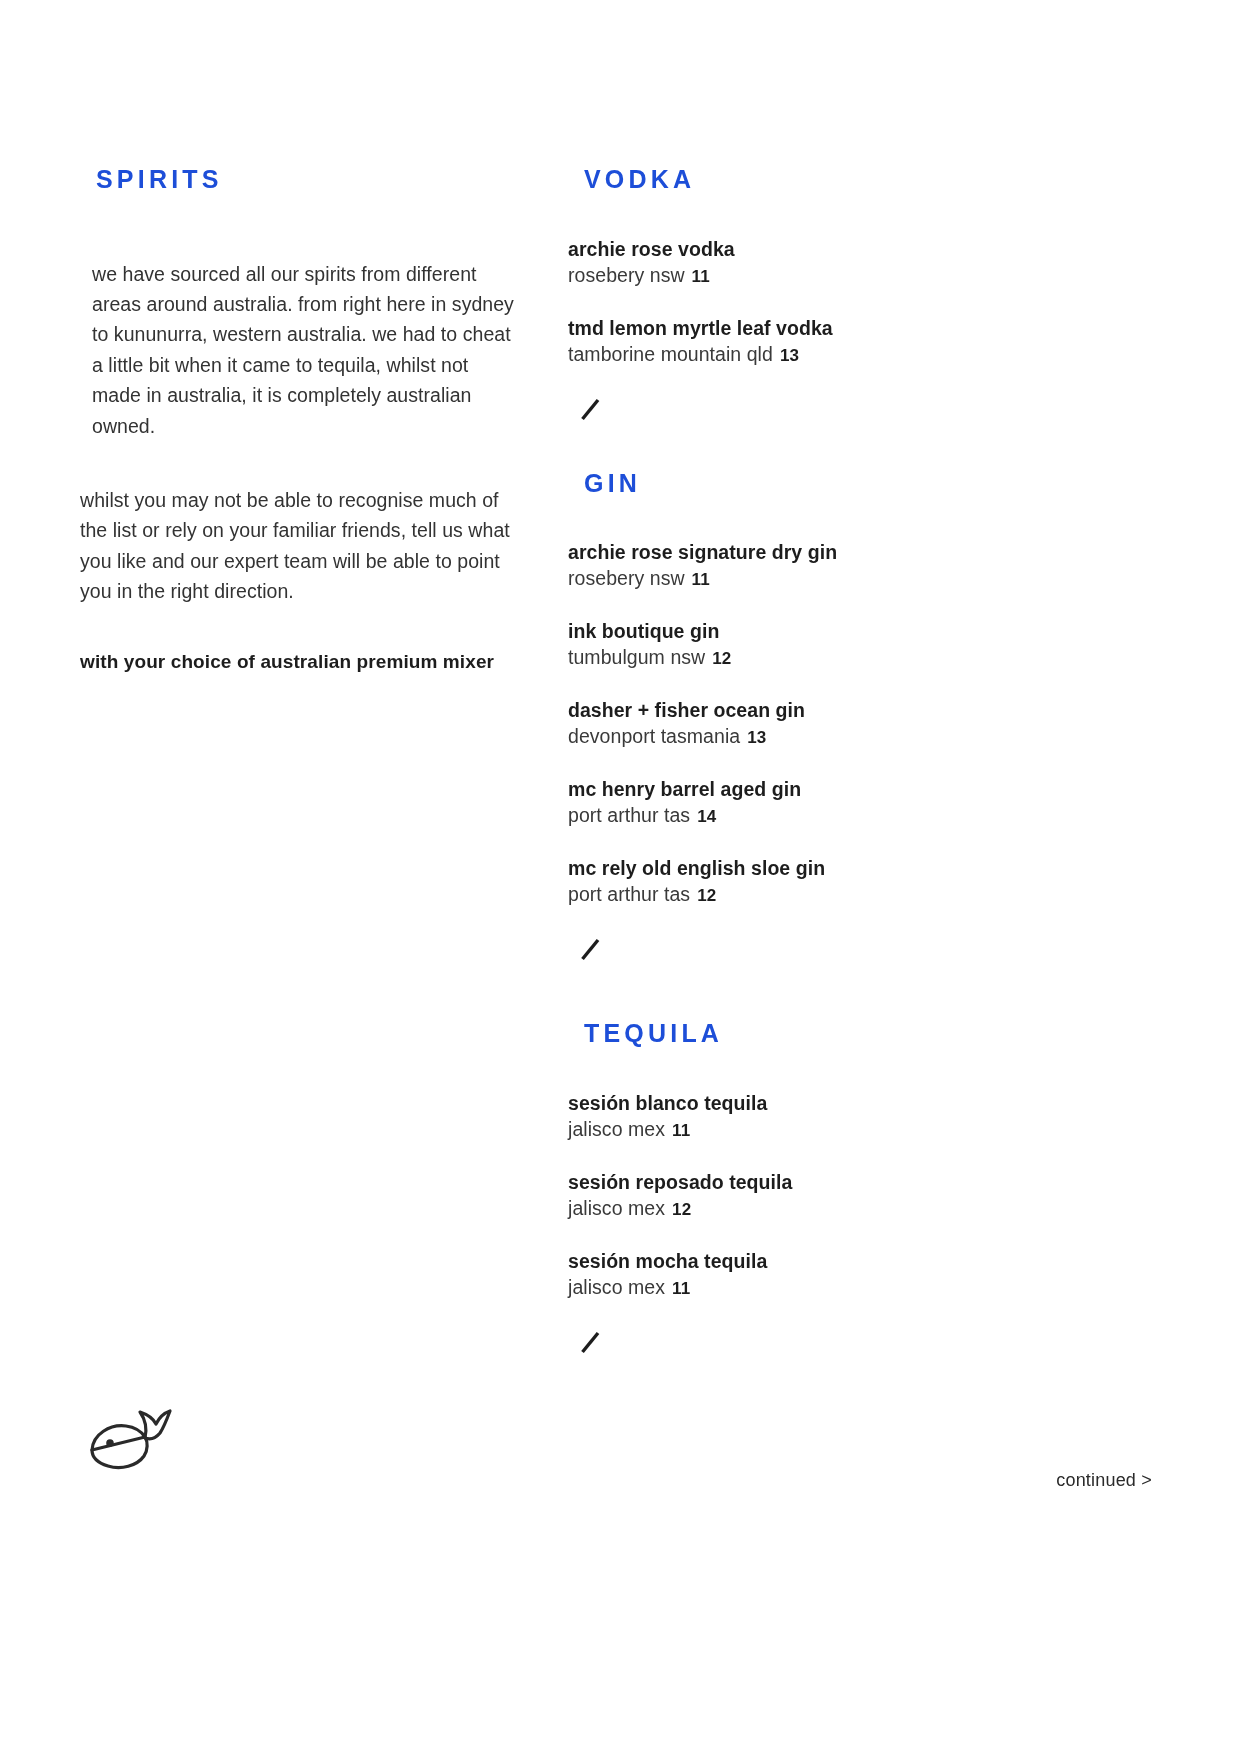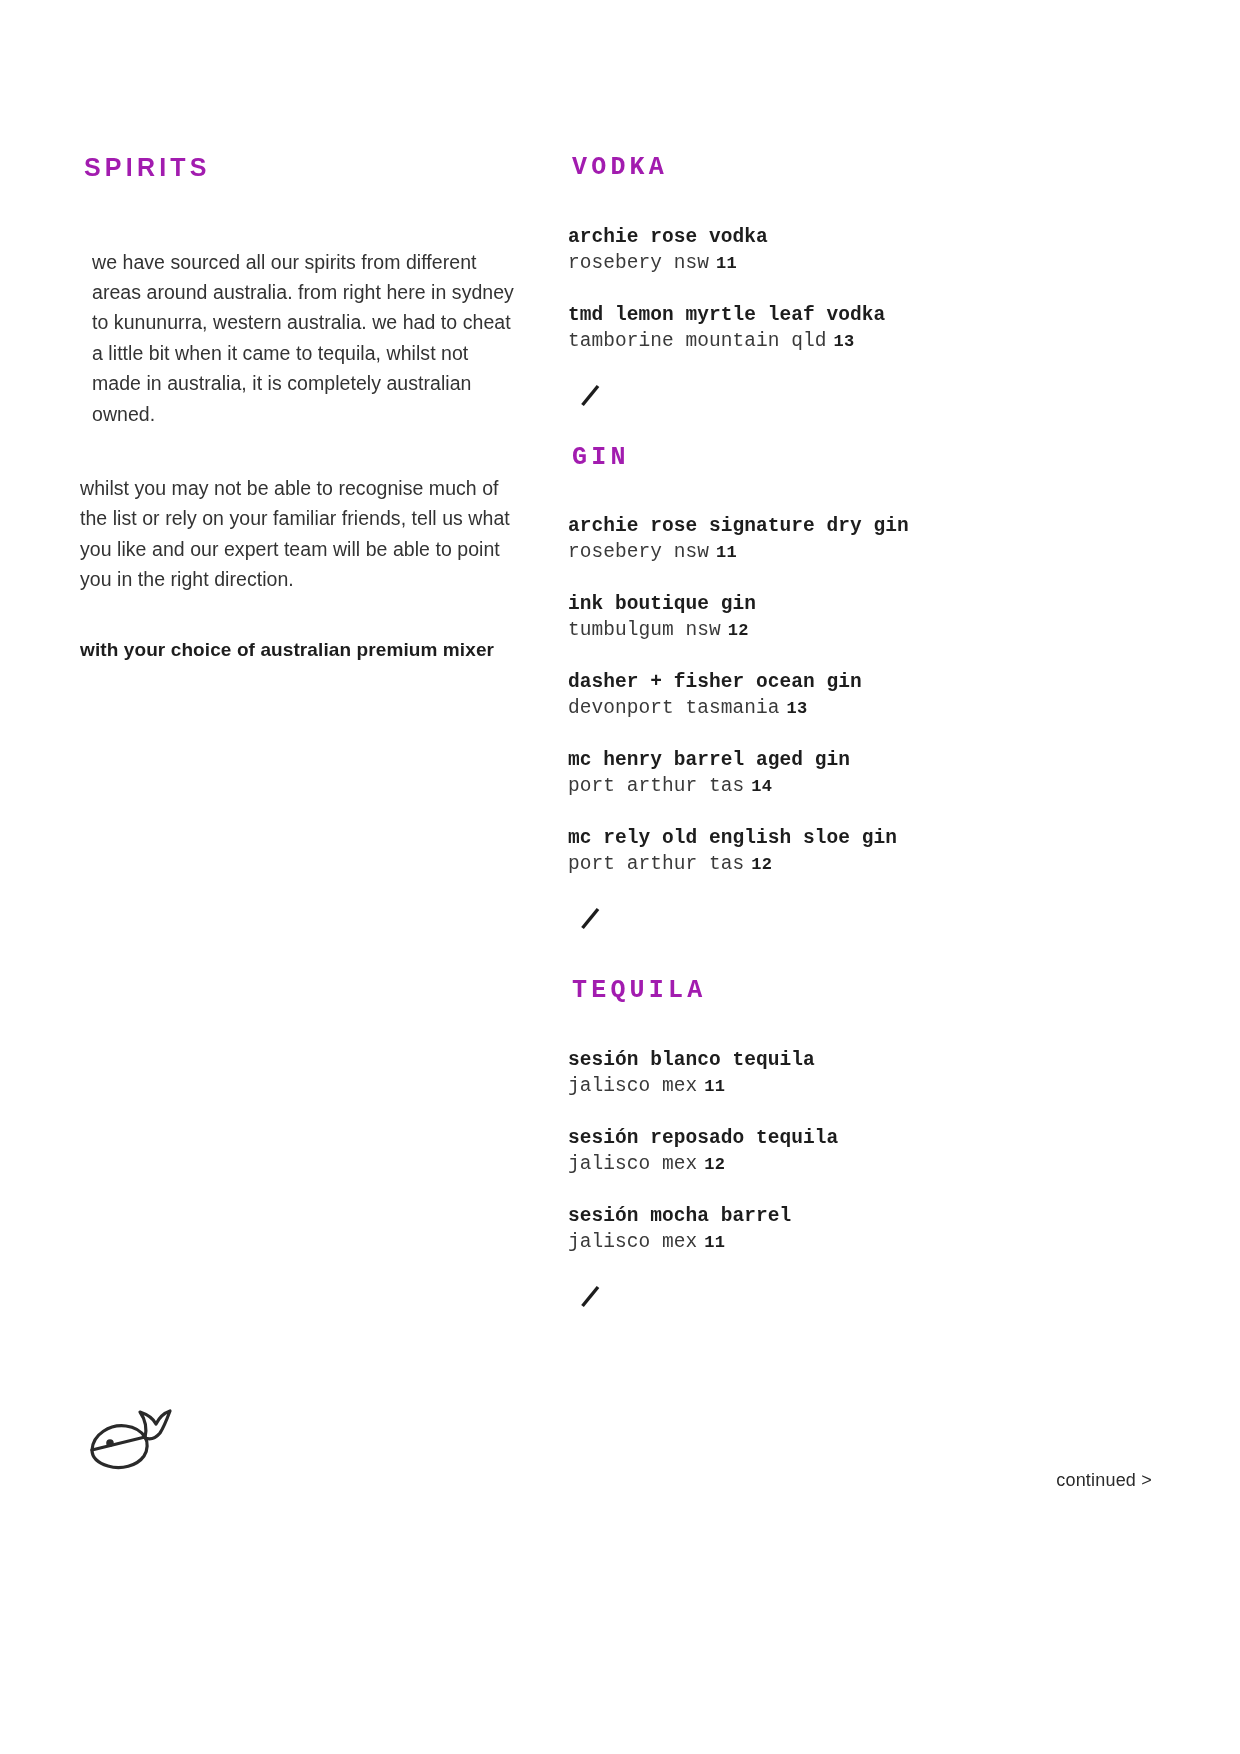--- a/index.html
+++ b/index.html
@@ -26,30 +26,29 @@
     position: absolute;
     left: 80px;
     top: 150px;
     width: 440px;
   }
   .col-right {
     position: absolute;
     left: 568px;
     top: 150px;
     width: 420px;
-    font-family: Liberation Mono, monospace;
   }
 
   
   .section-heading {
     font-size: 25px;
     font-weight: bold;
     letter-spacing: 4.2px;
-    color: #a21caf;
-    margin: 4px;
+    color: #1d4ed8;
+    margin: 16px;
     line-height: 1.1;
   }
 
   
   .body-para {
     font-size: 19.5px;
     line-height: 30.4px;
     color: #333333;
     margin: 0;
     font-weight: normal;
@@ -205,21 +204,21 @@
       <div class="drink-list">
         <div class="drink">
           <div class="drink-name">sesión blanco tequila</div>
           <div class="drink-meta"><span>jalisco mex</span><span class="drink-price">11</span></div>
         </div>
         <div class="drink">
           <div class="drink-name">sesión reposado tequila</div>
           <div class="drink-meta"><span>jalisco mex</span><span class="drink-price">12</span></div>
         </div>
         <div class="drink">
-          <div class="drink-name">sesión mocha barrel</div>
+          <div class="drink-name">sesión mocha tequila</div>
           <div class="drink-meta"><span>jalisco mex</span><span class="drink-price">11</span></div>
         </div>
       </div>
     </div>
 
     <div class="divider">
       <svg class="slash" viewBox="0 0 21 23">
         <line x1="2.5" y1="21" x2="18" y2="2" stroke="#1d1d1d" stroke-width="3.4" stroke-linecap="butt"></line>
       </svg>
     </div>

